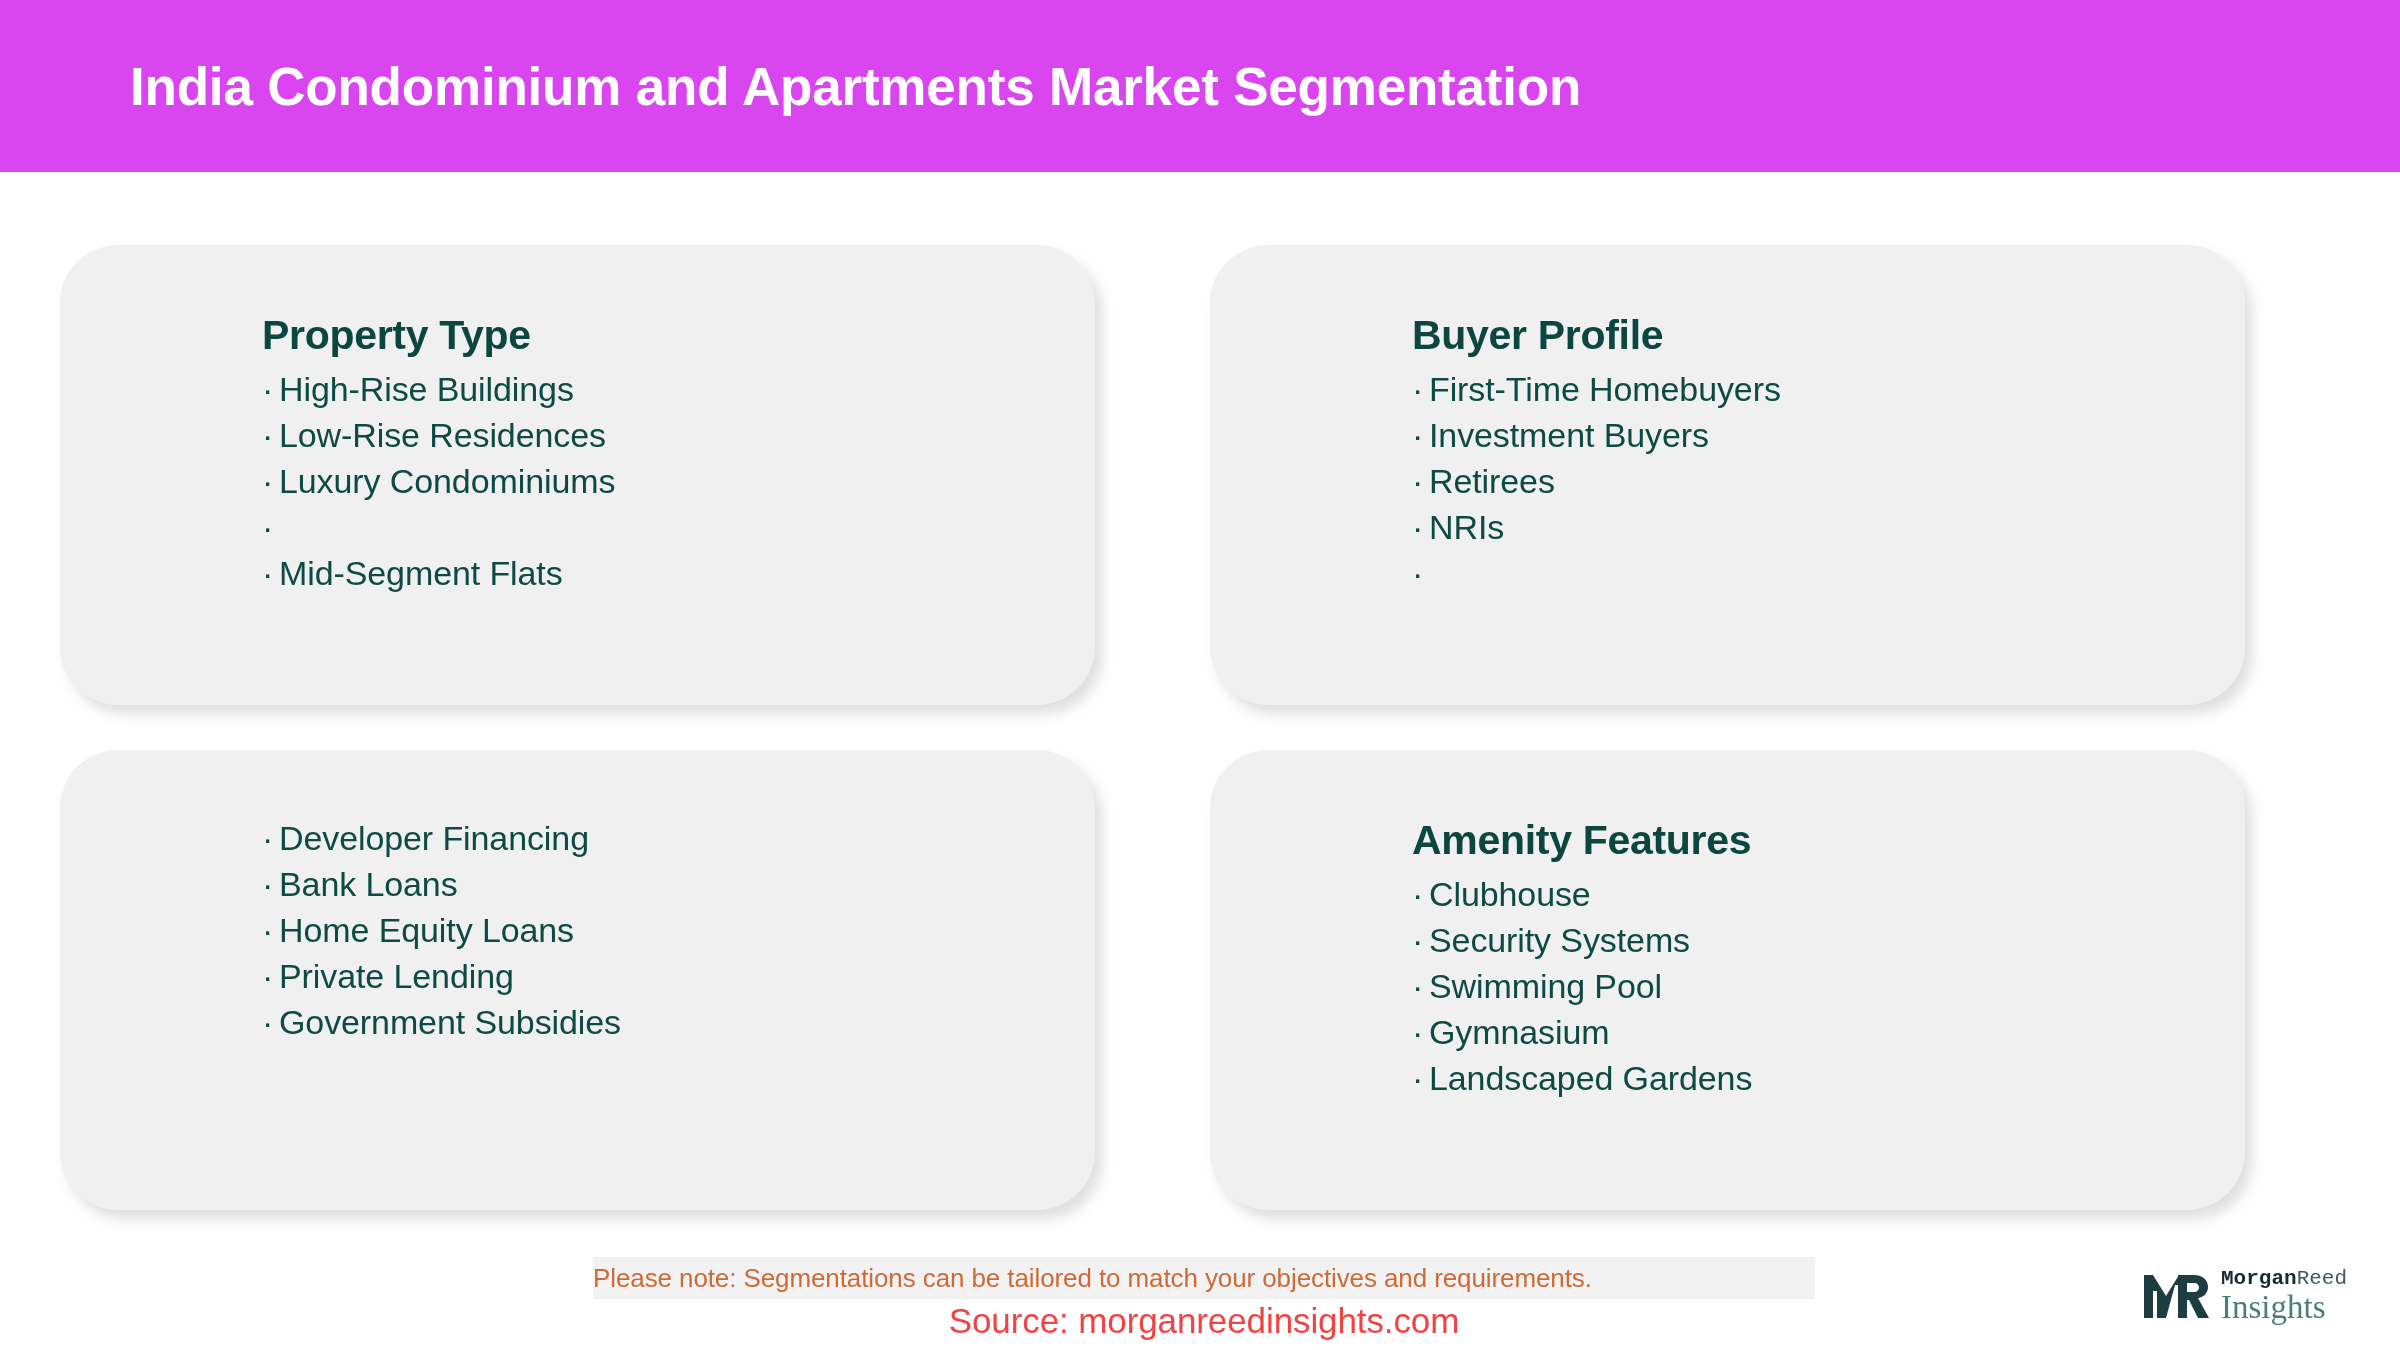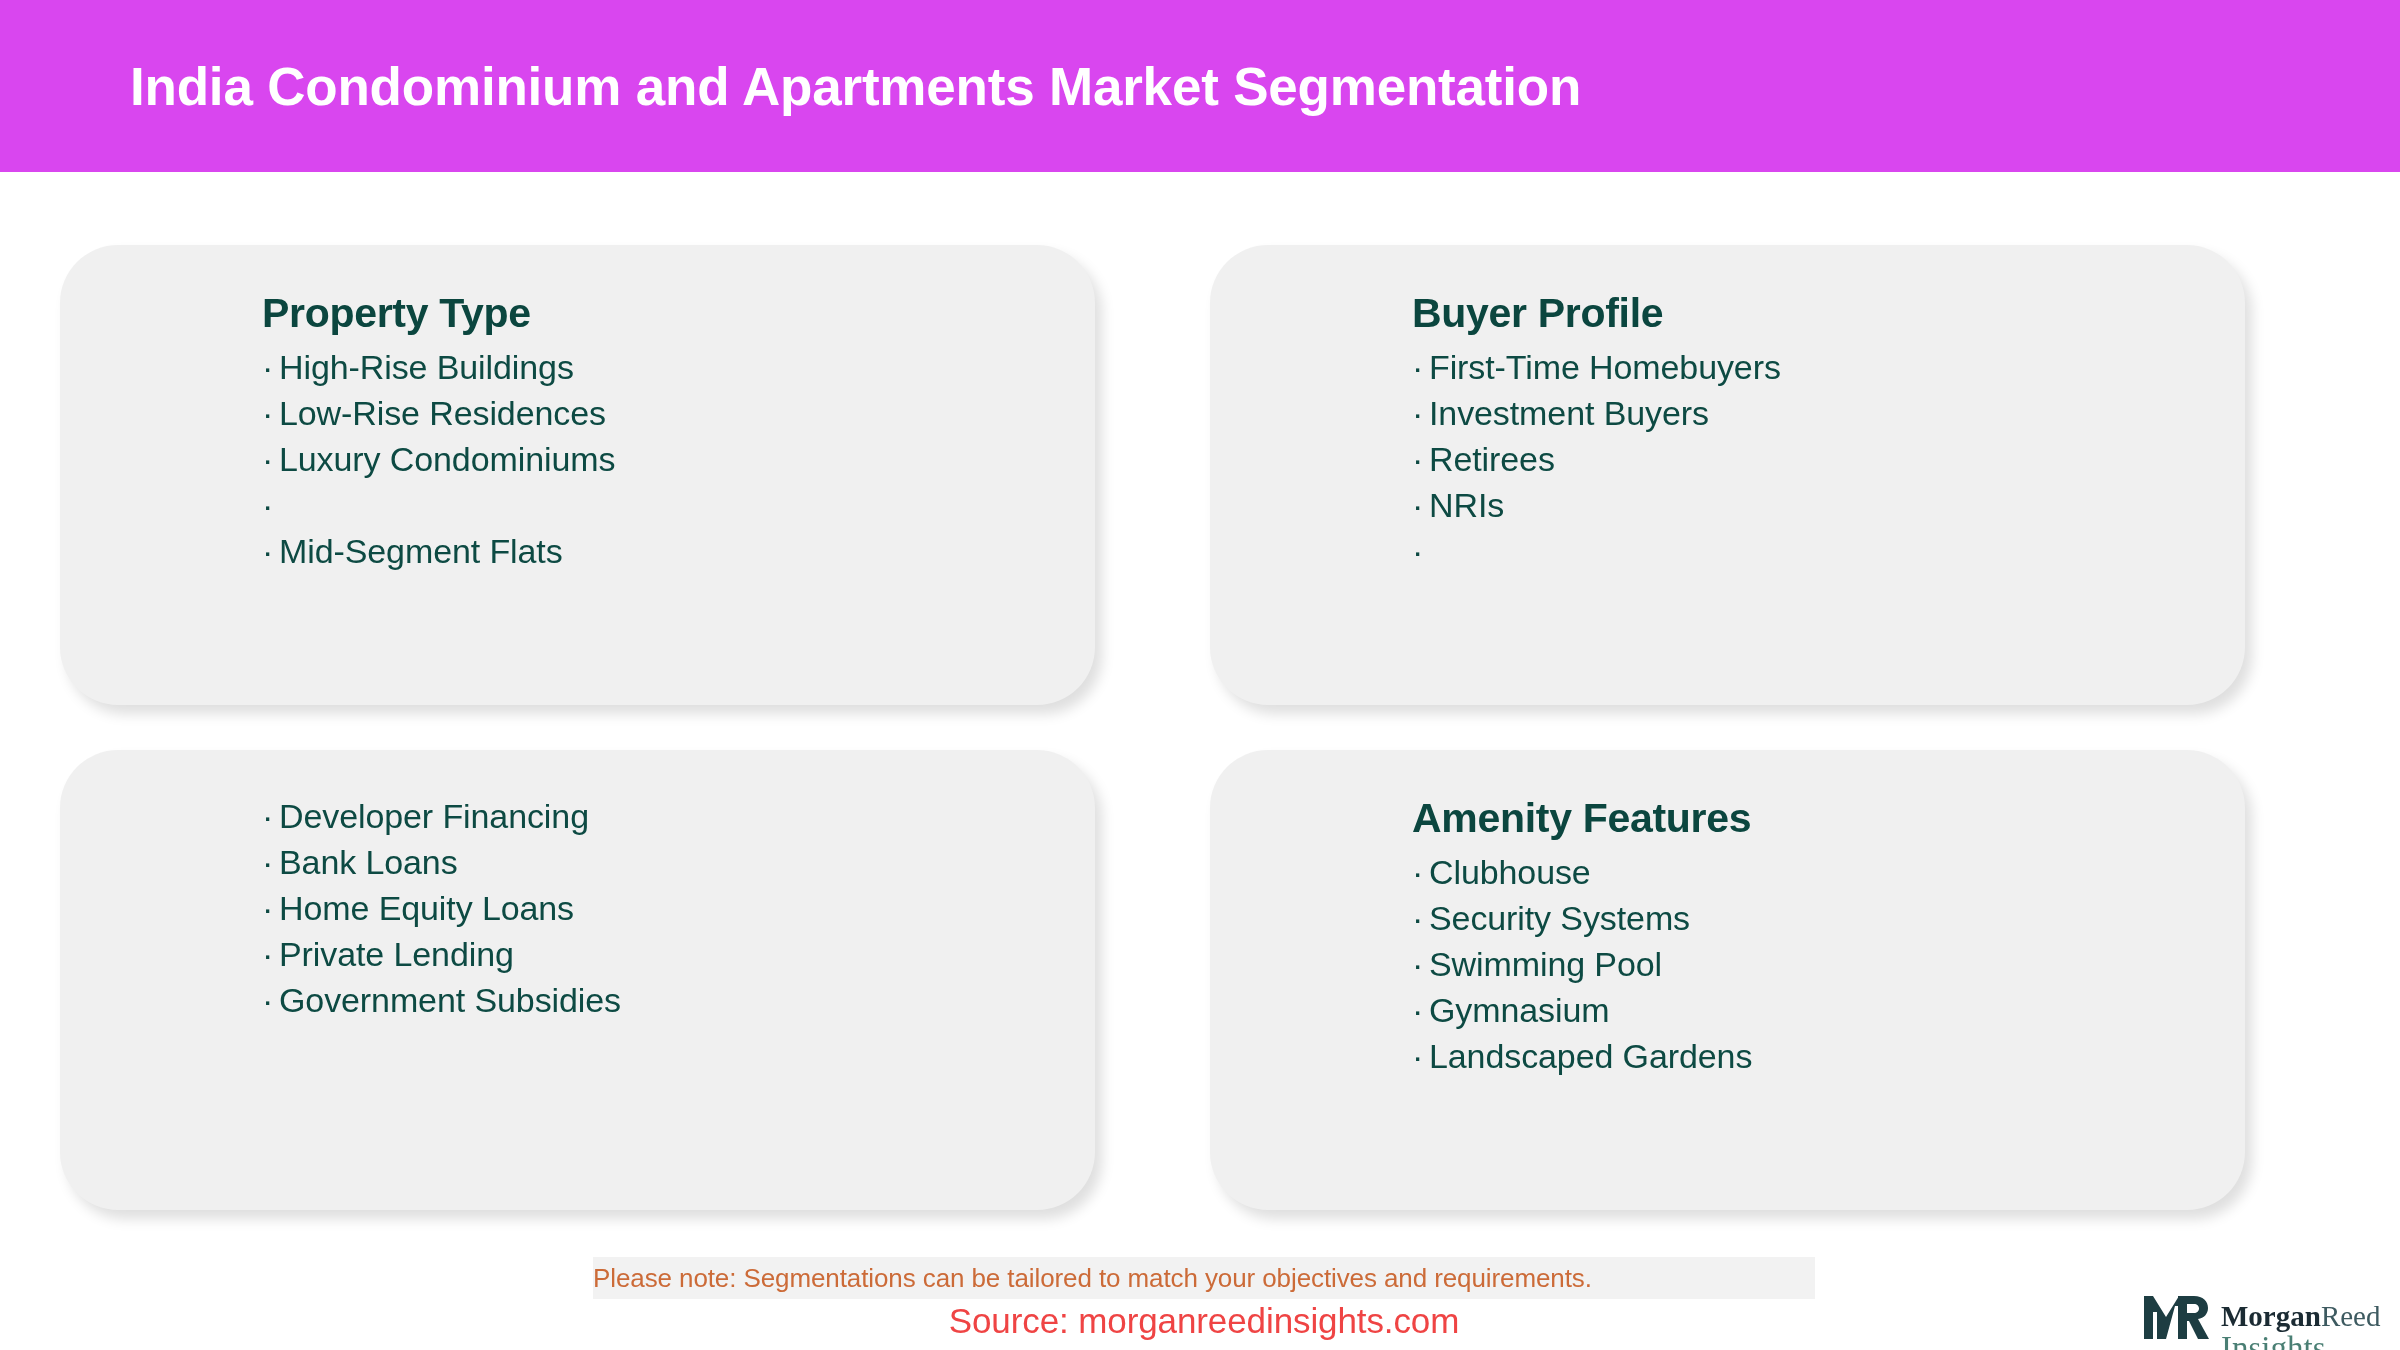--- a/index.html
+++ b/index.html
@@ -57,21 +57,21 @@
     column-gap: 115px;
     row-gap: 45px;
   }
 
   .card {
     position: relative;
     background: #f0f0f0;
     border-radius: 58px;
     box-shadow: 7px 9px 13px rgba(0,0,0,0.13);
     padding-left: 202px;
-    padding-top: 43px;
+    padding-top: 65px;
   }
 
   .card-title {
     color: #0b463f;
     font-size: 41px;
     font-weight: bold;
     letter-spacing: -0.3px;
     line-height: 1.25;
     margin-bottom: 5px;
     white-space: nowrap;
@@ -160,24 +160,23 @@
   }
 
   .logo-words {
     display: flex;
     flex-direction: column;
     justify-content: center;
     line-height: 1.04;
   }
 
   .logo-line1 {
-    font-family: Liberation Serif, serif;
-    font-size: 29px;
-    white-space: nowrap;
-    margin-top: 33px;
+    font-family: Liberation Mono, monospace;
+    font-size: 21px;
+    white-space: nowrap;
   }
   .logo-morgan { color: #1b2b33; font-weight: bold; }
   .logo-reed   { color: #3d5a60; font-weight: normal; }
 
   .logo-line2 {
     font-family: "Liberation Serif", serif;
     font-size: 33px;
     color: #4a7f74;
     white-space: nowrap;
   }

